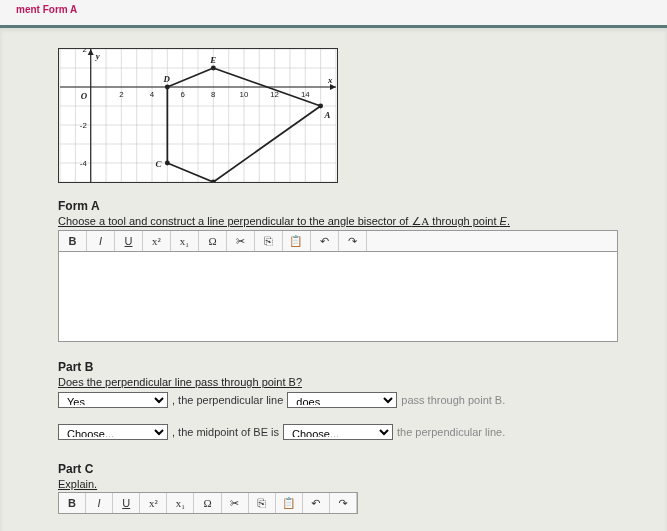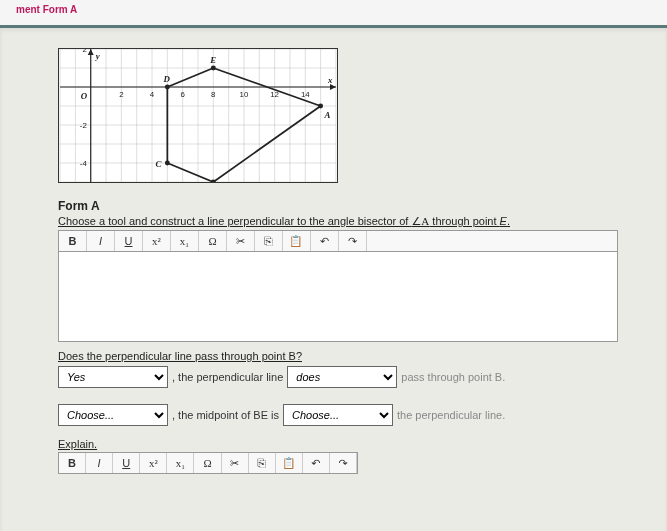--- a/index.html
+++ b/index.html
@@ -86,22 +86,21 @@
     font-size: 11px;
     color: #333;
     flex-wrap: wrap;
   }
   select.inline-select {
     font-size: 11px;
     padding: 2px 4px;
     border: 1px solid #666;
     background: #fff;
     min-width: 110px;
-    height: 22px;
-    font-style: italic;
+    height: 16px;
   }
   .muted { color: #888; font-size: 11px; text-align: right; }
   .spacer-small { height: 8px; }
   .grid-line { stroke: #bbb; stroke-width: 0.5; }
   .axis-line { stroke: #222; stroke-width: 1.2; }
   .shape-line { stroke: #222; stroke-width: 1.8; fill: none; }
   .pt { fill: #222; }
   .tick-label { font-size: 8px; fill: #222; font-family: Arial; }
   .pt-label { font-size: 9px; fill: #222; font-style: italic; font-family: 'Times New Roman'; font-weight: bold; }
 </style>
@@ -206,20 +205,21 @@
     <div class="tb">✂</div>
     <div class="tb">⎘</div>
     <div class="tb">📋</div>
     <div class="tb">↶</div>
     <div class="tb">↷</div>
   </div>
   <div class="editor-area"></div>
 
   <div class="spacer-small"></div>
 
+  <div class="part-label">Part B</div>
   <div class="instruction">Does the perpendicular line pass through point B?</div>
   <div class="question-line">
     <select class="inline-select">
       <option>Yes</option>
     </select>
     <span>, the perpendicular line</span>
     <select class="inline-select">
       <option>does</option>
     </select>
     <span class="muted">pass through point B.</span>
@@ -232,20 +232,21 @@
     </select>
     <span>, the midpoint of BE is</span>
     <select class="inline-select">
       <option>Choose...</option>
     </select>
     <span class="muted">the perpendicular line.</span>
   </div>
 
   <div class="spacer-small"></div>
 
+  <div class="part-label">Part C</div>
   <div class="instruction">Explain.</div>
   <div class="toolbar" style="width:300px;">
     <div class="tb bold">B</div>
     <div class="tb italic">I</div>
     <div class="tb under">U</div>
     <div class="tb">x²</div>
     <div class="tb">x₁</div>
     <div class="tb">Ω</div>
     <div class="tb">✂</div>
     <div class="tb">⎘</div>

